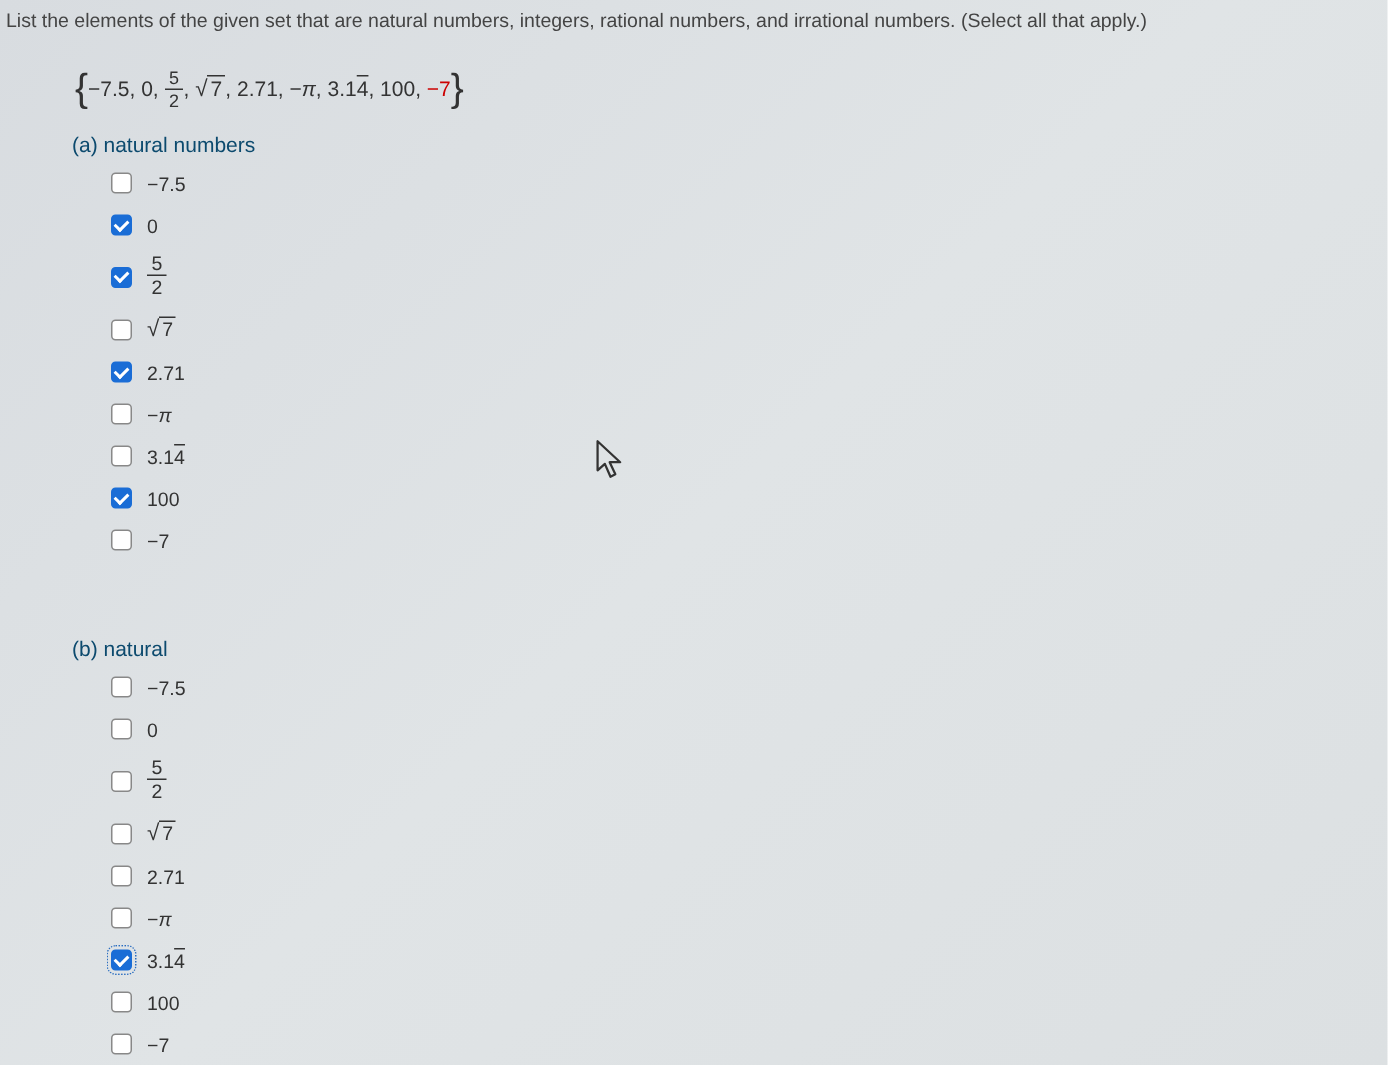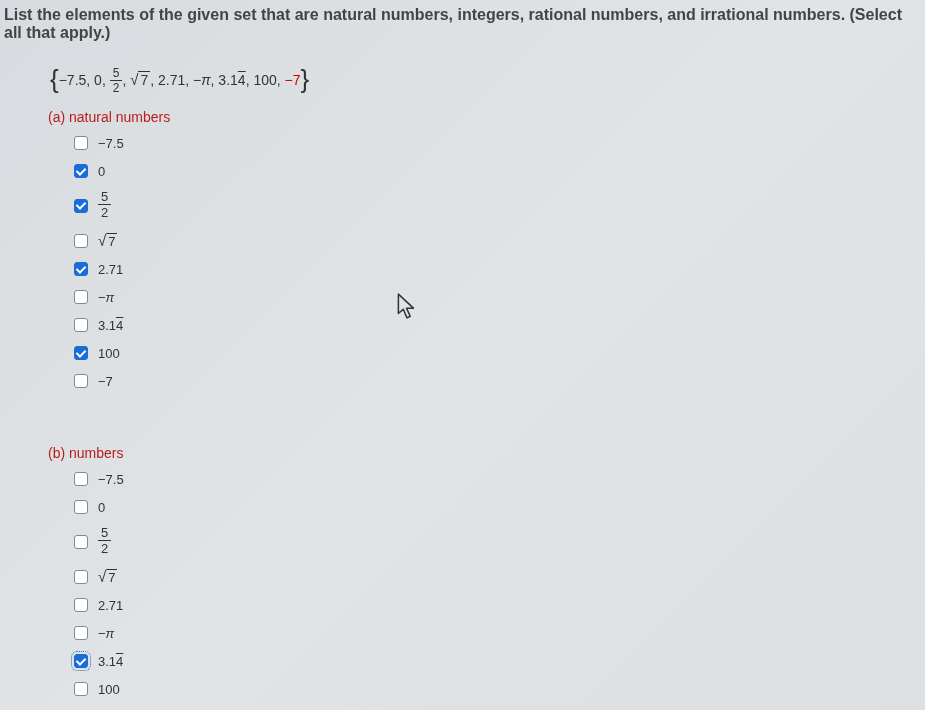--- a/index.html
+++ b/index.html
@@ -12,23 +12,22 @@
       background: linear-gradient(135deg, #d8dce0 0%, #e0e4e6 50%, #dce0e2 100%);
       width: 925px;
       height: 710px;
       padding: 0;
       font-size: 13px;
       color: #333;
       position: relative;
     }
     .instruction {
       padding: 6px 8px 8px 4px;
-      font-size: 16px;
+      font-size: 13px;
       color: #444;
-      font-weight: bold;
     }
     .set-display {
       padding: 4px 8px 10px 50px;
       font-size: 14px;
       color: #333;
       margin-top: 12px;
     }
     .big-brace {
       font-size: 26px;
       vertical-align: middle;
@@ -66,21 +65,21 @@
       border-top: 1px solid #333;
       padding: 0 2px;
     }
     .overbar {
       text-decoration: overline;
       text-decoration-thickness: 1px;
     }
     .section-label {
       padding: 2px 8px 4px 48px;
       font-size: 14px;
-      color: #b91c1c;
+      color: #0c4a6e;
     }
     .options {
       padding-left: 74px;
     }
     .option-row {
       display: flex;
       align-items: center;
       gap: 10px;
       padding: 6px 0;
       min-height: 28px;
@@ -195,21 +194,21 @@
       <div class="option-label">100</div>
     </div>
     <div class="option-row">
       <div class="checkbox"></div>
       <div class="option-label">−7</div>
     </div>
   </div>
 
 <div class="space-between-sections"></div>
 
-<div class="section-label">(b) numbers</div>
+<div class="section-label">(b) natural</div>
 <div class="options" id="options-b">
     <div class="option-row">
       <div class="checkbox"></div>
       <div class="option-label">−7.5</div>
     </div>
     <div class="option-row">
       <div class="checkbox"></div>
       <div class="option-label">0</div>
     </div>
     <div class="option-row">

